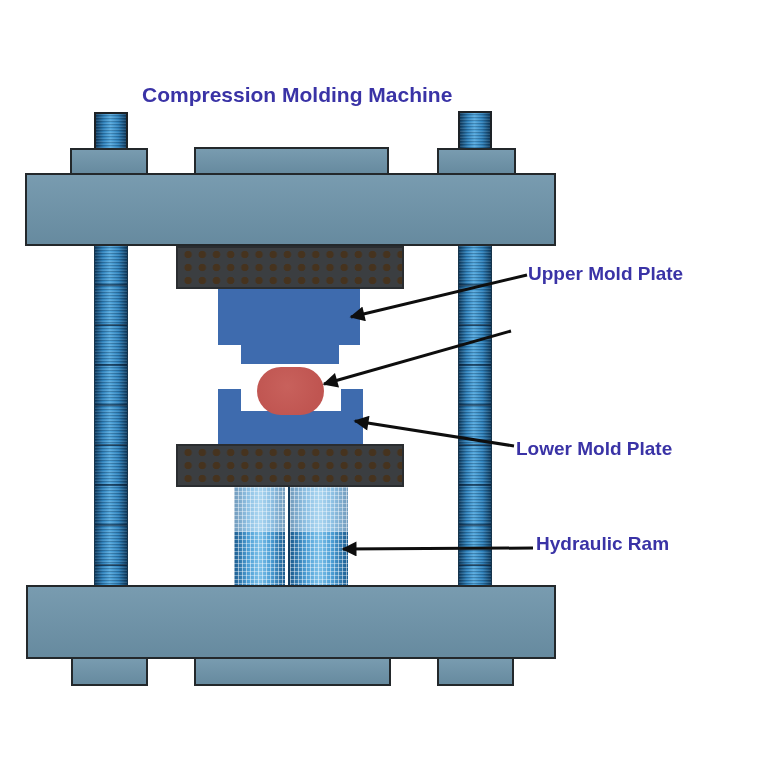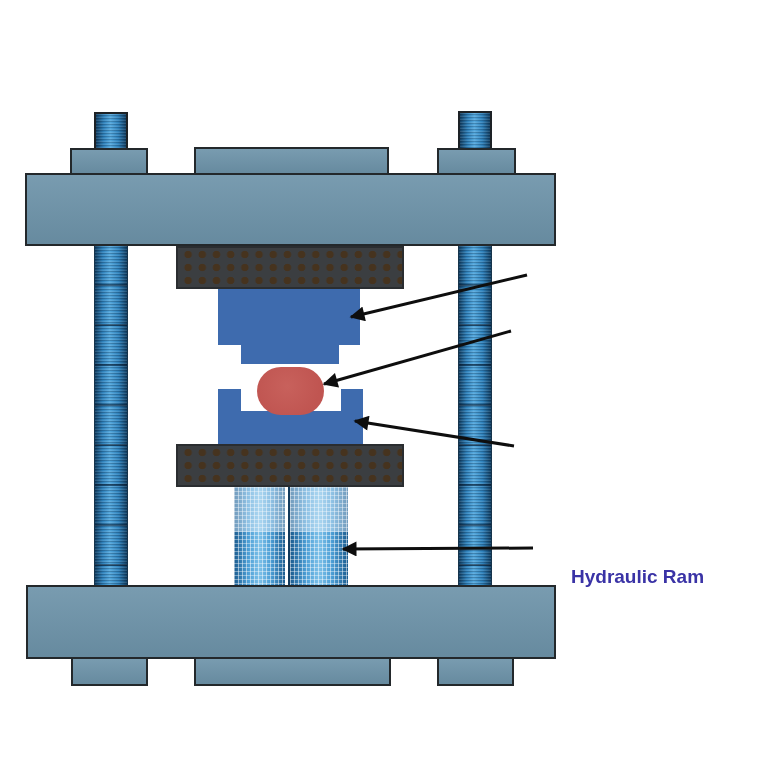--- a/index.html
+++ b/index.html
@@ -76,20 +76,21 @@
     position:absolute;color:var(--label-text);
     font-size:21px;font-weight:600;white-space:nowrap;
   }
   svg.overlay{position:absolute;left:0;top:0;z-index:6;}
 </style>
 </head>
 <body>
 
 <div id="stage">
 
+  <div class="title" style="left:142px;top:83px;z-index:7;">Compression Molding Machine</div>
 
   <div class="abs column" style="left:94px;top:245px;width:34px;height:344px;z-index:1;"></div>
   <div class="abs column" style="left:458px;top:245px;width:34px;height:344px;z-index:1;"></div>
 
   <div class="abs" style="left:234px;top:487px;width:112px;height:101px;z-index:1;">
     <div class="ram-cyl" style="left:0;width:51px;">
       <div class="ram-top-sheen"></div>
     </div>
     <div class="ram-cyl" style="left:54px;width:58px;border-left:2px solid #123a5c;">
       <div class="ram-top-sheen"></div>
@@ -127,15 +128,17 @@
       <marker id="ah" viewBox="0 0 10 10" refX="9" refY="5" markerWidth="5.6" markerHeight="5" orient="auto-start-reverse">
         <path d="M0,0 L10,5 L0,10 z" fill="#0e0e0e"></path>
       </marker>
     </defs>
     <line x1="527" y1="275" x2="351" y2="317" stroke="#0e0e0e" stroke-width="3" marker-end="url(#ah)"></line>
     <line x1="511" y1="331" x2="324" y2="384" stroke="#0e0e0e" stroke-width="3" marker-end="url(#ah)"></line>
     <line x1="514" y1="446" x2="355" y2="421" stroke="#0e0e0e" stroke-width="3" marker-end="url(#ah)"></line>
     <line x1="533" y1="548" x2="343" y2="549" stroke="#0e0e0e" stroke-width="3" marker-end="url(#ah)"></line>
   </svg>
 
-  <div class="label" style="left:536px;top:563px;z-index:7;margin-left:35px;">Hydraulic Ram</div>
+  <div class="label" style="left:528px;top:260px;z-index:7;">Upper Mold Plate</div>
+  <div class="label" style="left:516px;top:435px;z-index:7;">Lower Mold Plate</div>
+  <div class="label" style="left:536px;top:530px;z-index:7;">Hydraulic Ram</div>
 
 </div>
 
 </body></html>

